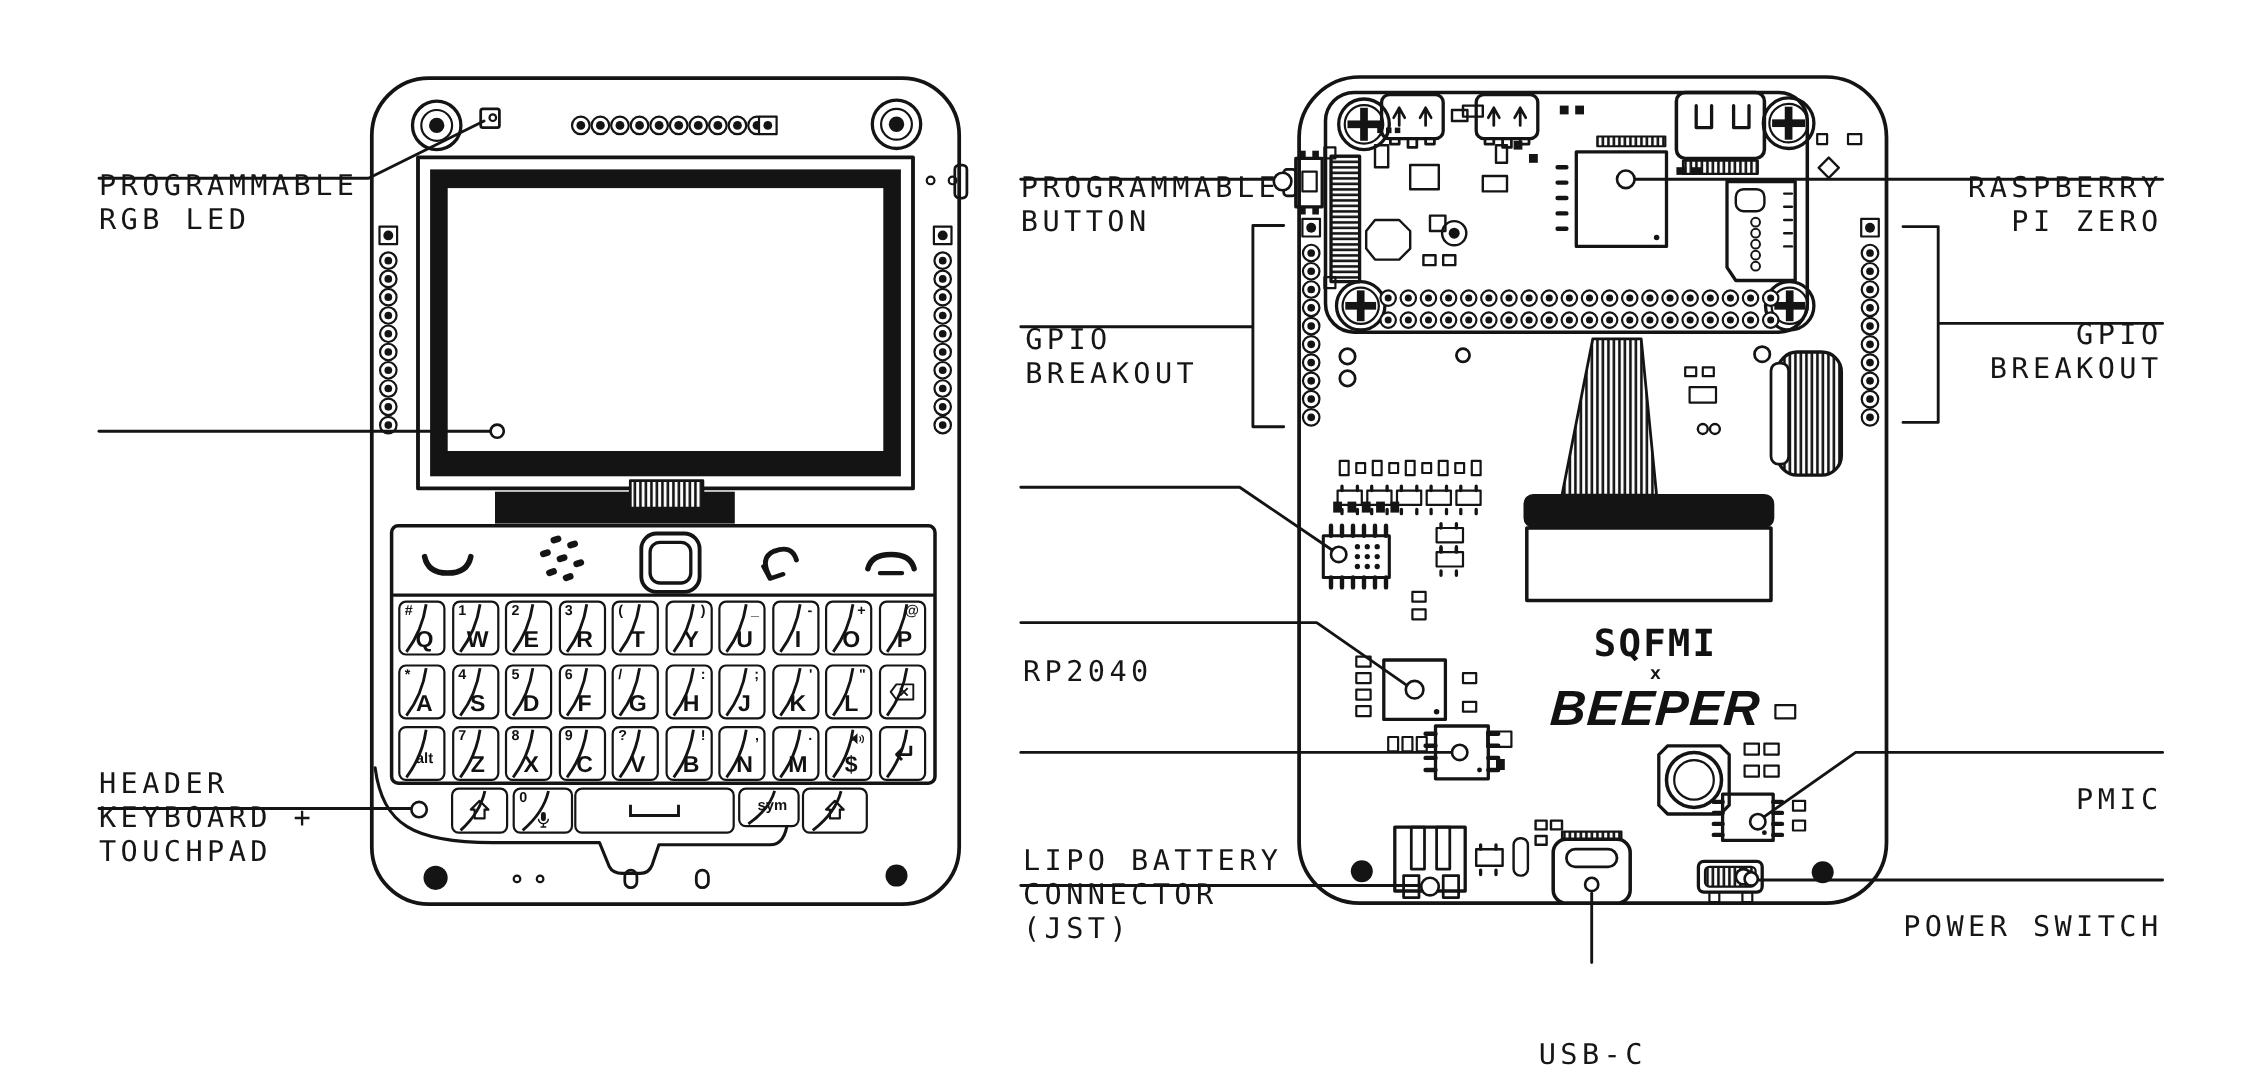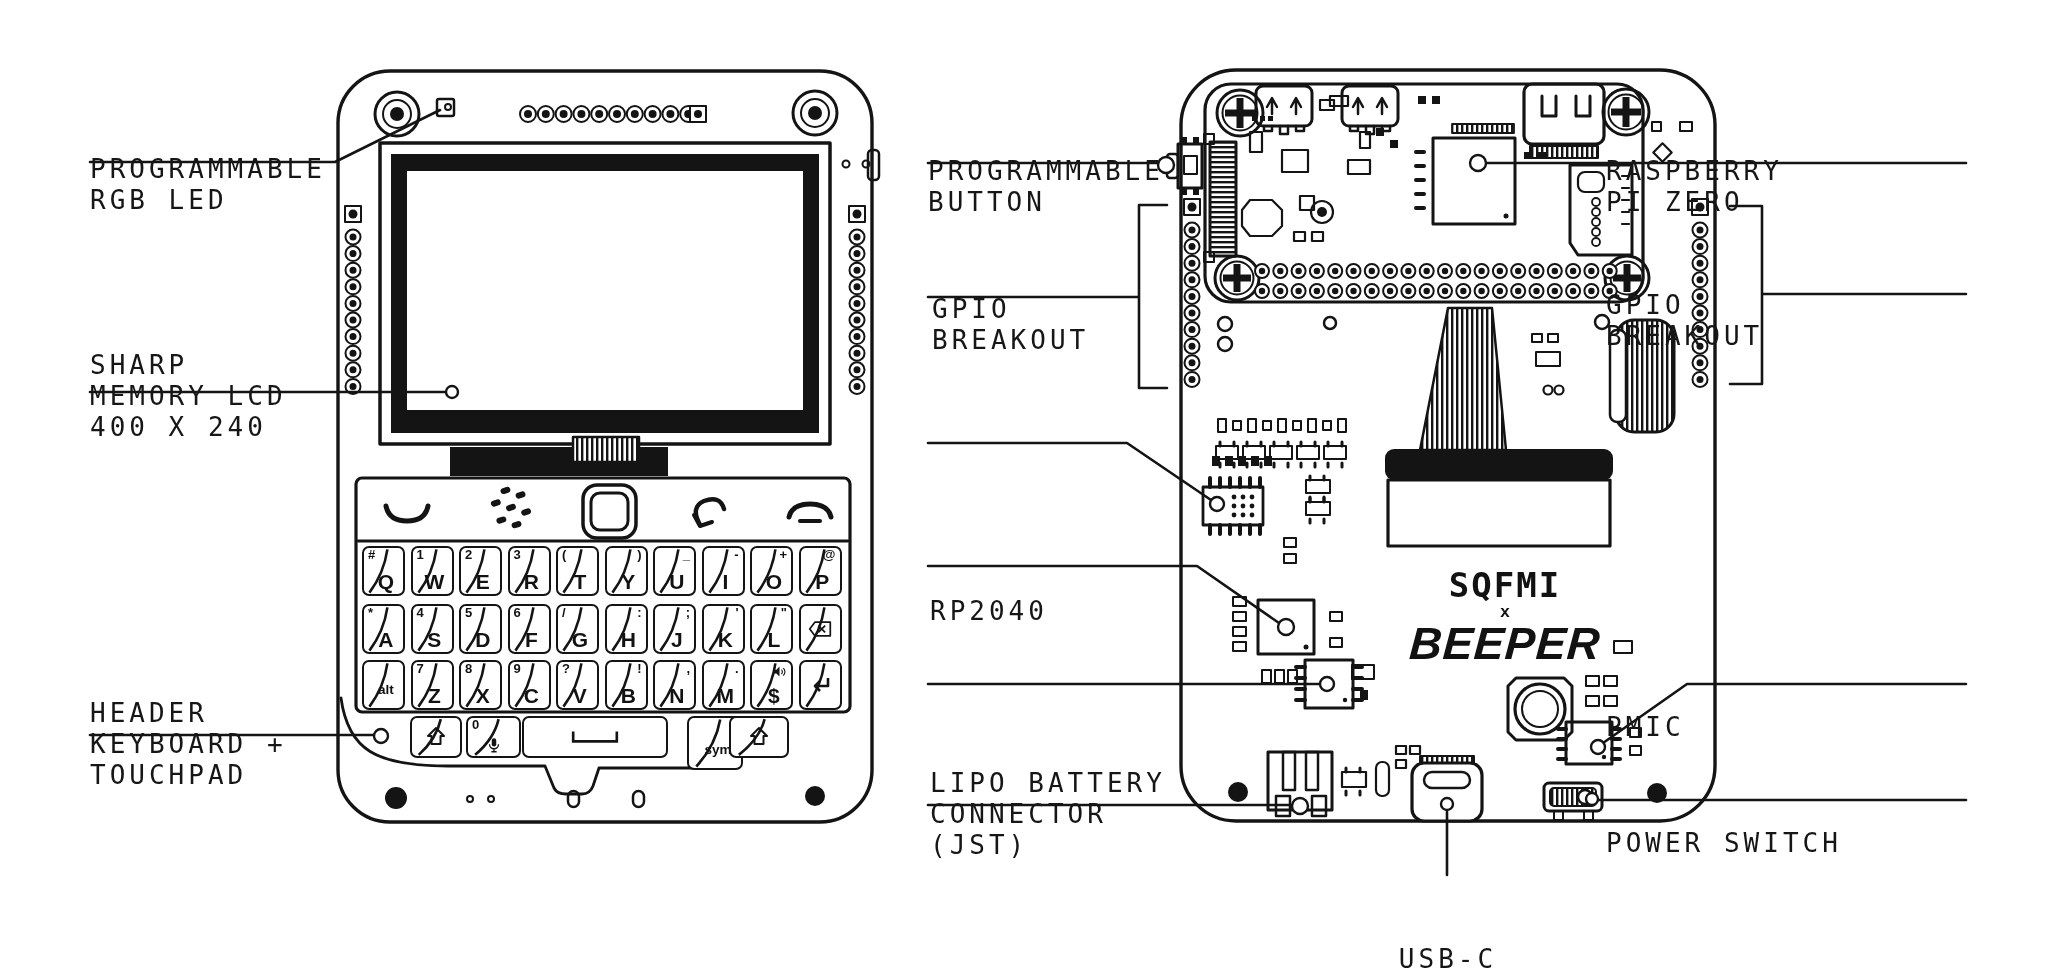--- a/index.html
+++ b/index.html
@@ -1,20 +1,20 @@
 <!DOCTYPE html>
 <html><head>
 <meta charset="utf-8">
 <style>
   html,body{margin:0;padding:0;background:#fff}
   .canvas{position:relative;width:2048px;height:968px;background:#fff;overflow:hidden;font-family:"DejaVu Sans Mono",monospace}
   #art,#kb{position:absolute;left:0;top:0;width:2048px;height:968px}
   #kb{pointer-events:none}
   .plabel{position:absolute;font-family:"DejaVu Sans Mono",monospace;font-weight:400;font-size:26px;line-height:31px;letter-spacing:4px;color:#161616;white-space:pre}
-  .plabel.r{text-align:left}
+  .plabel.r{text-align:right}
   .plabel.c{text-align:center}
   .key{position:absolute;background:#fff;border:2.6px solid #141414;border-radius:7px;box-sizing:border-box}
   .curve{position:absolute;left:0;top:0;width:100%;height:100%}
   .main{position:absolute;left:12%;right:0;bottom:0;text-align:center;font-family:"Liberation Sans",sans-serif;font-weight:700;font-size:21px;color:#121212;line-height:1.15}
   .main.small{font-size:13.5px;bottom:10px}
   .sub{position:absolute;top:0;font-family:"Liberation Sans",sans-serif;font-weight:700;font-size:13px;color:#121212;line-height:1.1}
   .sub.tl{left:4px}.sub.tr{right:4px}
   .sub.subicon{top:2px}
   .sub.subicon svg{width:15px;height:15px;display:block}
   .kicon{position:absolute;left:0;top:0;right:0;bottom:0;display:flex;align-items:center;justify-content:center}
@@ -836,44 +836,41 @@
           </svg>
         </span>
       </div>
       <div class="key" data-name="space-key" style="left: 522px; top: 716px; width: 146px; height: 42px;">
         <span class="kicon" data-name="space-icon">
           <svg viewBox="0 0 44 14">
             <path d="M2 2 V11 H42 V2" fill="none" stroke="#141414" stroke-width="2.4"></path>
           </svg>
         </span>
       </div>
-      <div class="key" data-name="sym-key" style="left: 671px; top: 716px; width: 56px; height: 54px; margin-left: 16px;">
+      <div class="key" data-name="sym-key" style="left: 671px; top: 716px; width: 56px; height: 36px;">
         <svg class="curve" viewBox="0 0 100 100" preserveAspectRatio="none">
           <path d="M60 3 C 54 38 36 72 14 97" fill="none" stroke="#141414" stroke-width="2.6" vector-effect="non-scaling-stroke"></path>
         </svg>
         <span class="main small">sym</span>
       </div>
       <div class="key" data-name="right-shift-key" style="left: 729px; top: 716px; width: 60px; height: 42px;">
         <svg class="curve" viewBox="0 0 100 100" preserveAspectRatio="none">
           <path d="M60 3 C 54 38 36 72 14 97" fill="none" stroke="#141414" stroke-width="2.6" vector-effect="non-scaling-stroke"></path>
         </svg>
         <span class="kicon" data-name="shift-icon">
           <svg viewBox="0 0 24 24">
             <path d="M12 3 L20 11 H16.5 V19 H7.5 V11 H4 Z" fill="none" stroke="#141414" stroke-width="2" stroke-linejoin="round"></path>
           </svg>
         </span>
       </div>
     </div>
 
 <div class="plabel" style="left:90px;top:92px" data-name="label-programmable-rgb-led">
   <div>PROGRAMMABLE</div><div>RGB LED</div>
 </div>
-<div class="plabel" style="left:90px;top:288px" data-name="label-sharp-memory-lcd">
-  <div>SHARP</div><div>MEMORY LCD</div><div>400 X 240</div>
-</div>
 <div class="plabel" style="left:90px;top:636px" data-name="label-backlit-keyboard">
   <div>HEADER</div><div>KEYBOARD +</div><div>TOUCHPAD</div>
 </div>
 
 <div class="plabel" style="left:928px;top:94px" data-name="label-programmable-button">
   <div>PROGRAMMABLE</div><div>BUTTON</div>
 </div>
 <div class="plabel" style="left:932px;top:232px" data-name="label-gpio-breakout-left">
   <div>GPIO</div><div>BREAKOUT</div>
 </div>

